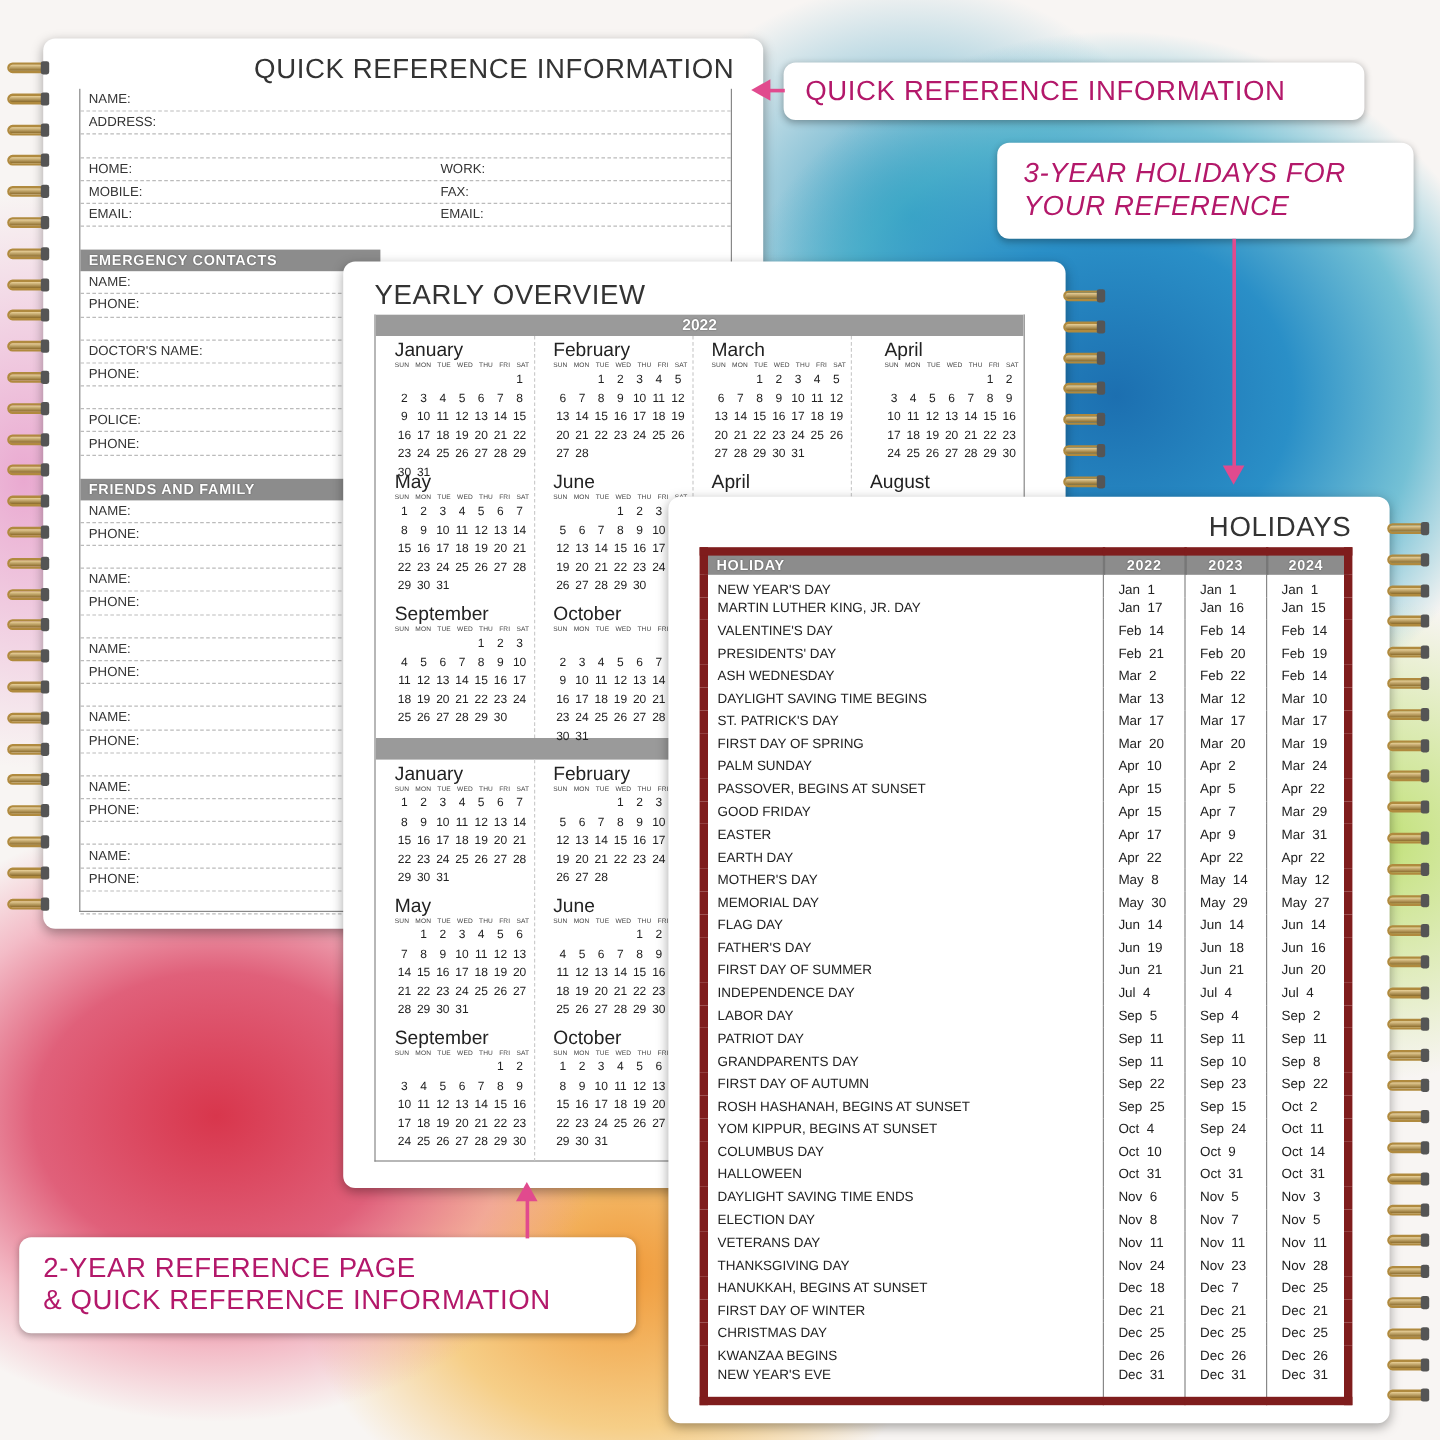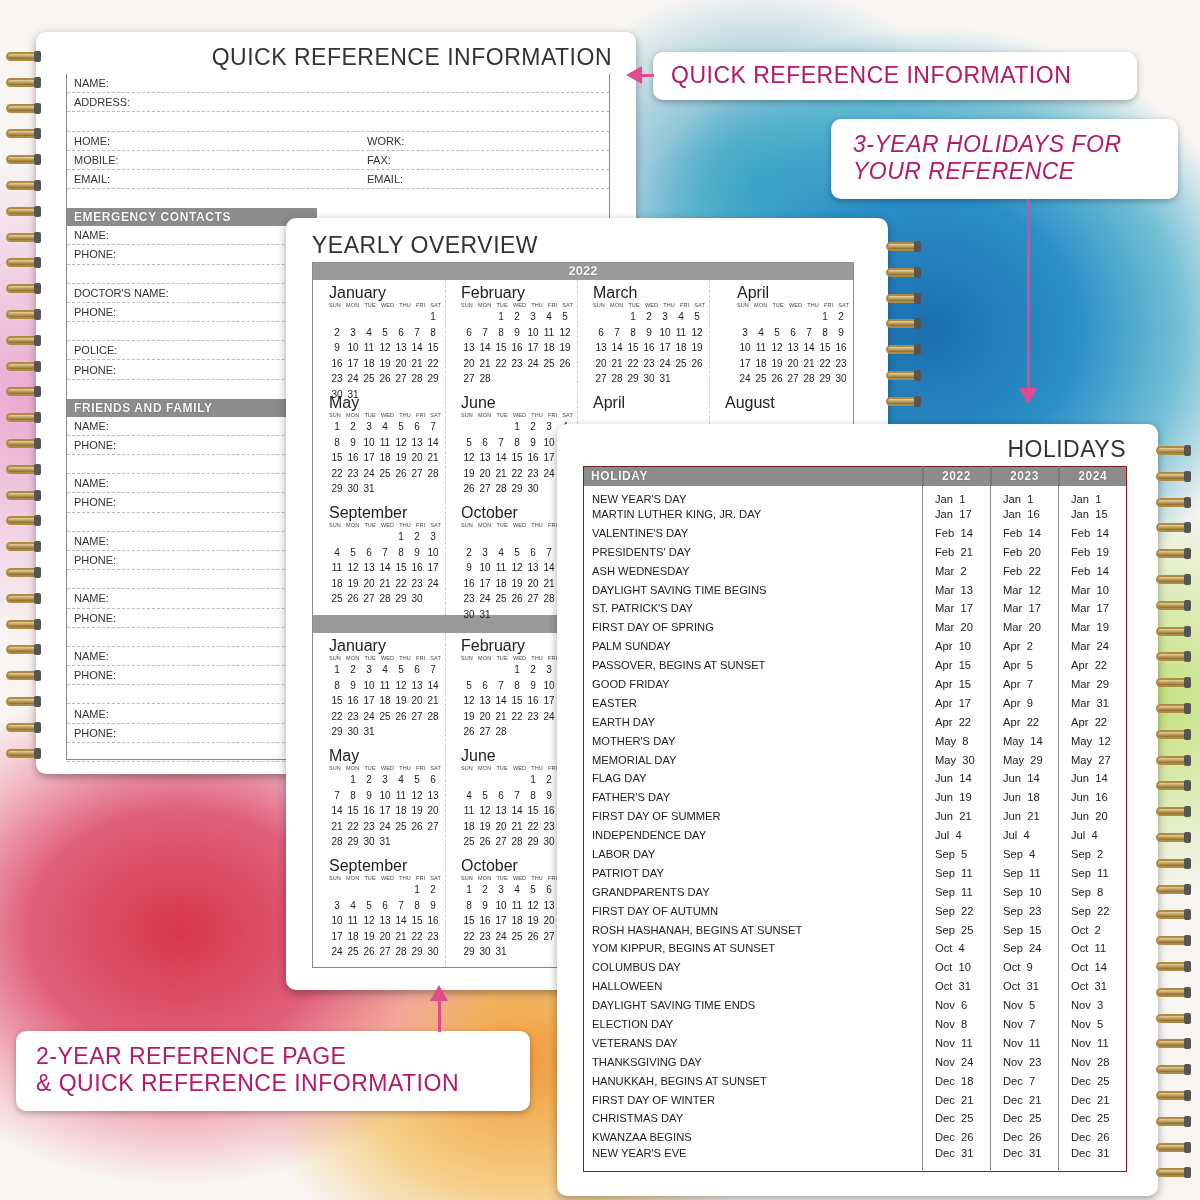--- a/index.html
+++ b/index.html
@@ -56,23 +56,23 @@
   .month {
     position: absolute; width: 132px; font-size: 10px;
   }
   .month-name { font-size: 16px; color: #222; }
   .dow { font-size: 5.5px; color: #444; letter-spacing: 0.1px; display: flex; justify-content: space-between; width: 112px; }
   .days { display: grid; grid-template-columns: repeat(7, 16px); font-size: 10px; color: #222; row-gap: 4.5px; margin-top: 3px; }
   .days span { text-align: center; }
   .vsep { position: absolute; top: 0; bottom: 0; border-left: 1px dashed #ccc; }
 
   
-  #hol-page { left: 557px; top: 424px; width: 601px; height: 772px; padding-left: 32px; }
+  #hol-page { left: 557px; top: 414px; width: 601px; height: 772px; padding-left: 32px; }
   #hol-page .page-title { right: 32px; top: 12px; }
-  .hol-table { position: absolute; left: 26px; top: 42px; width: 544px; border: 1px solid #7f1d1d; border-collapse: collapse; }
+  .hol-table { position: absolute; left: 26px; top: 42px; width: 544px; border: 7px solid #7f1d1d; border-collapse: collapse; }
   .hol-table th {
     background: #8c8c8c; color: #fff; font-size: 12px; height: 19px; letter-spacing: 0.6px;
     text-shadow: 0 0 1px #333; border-right: 2px solid #777;
   }
   .hol-table th.name { text-align: left; padding-left: 7px; }
   .hol-table td { font-size: 11.2px; color: #222; height: 18.9px; }
   .hol-table td.name { padding-left: 8px; }
   .hol-table td.date { width: 68px; padding-left: 12px; border-left: 1px solid #888; white-space: pre; }
   .hol-table tr.first td { padding-top: 7px; }
   .hol-table tr.last td { padding-bottom: 12px; }

